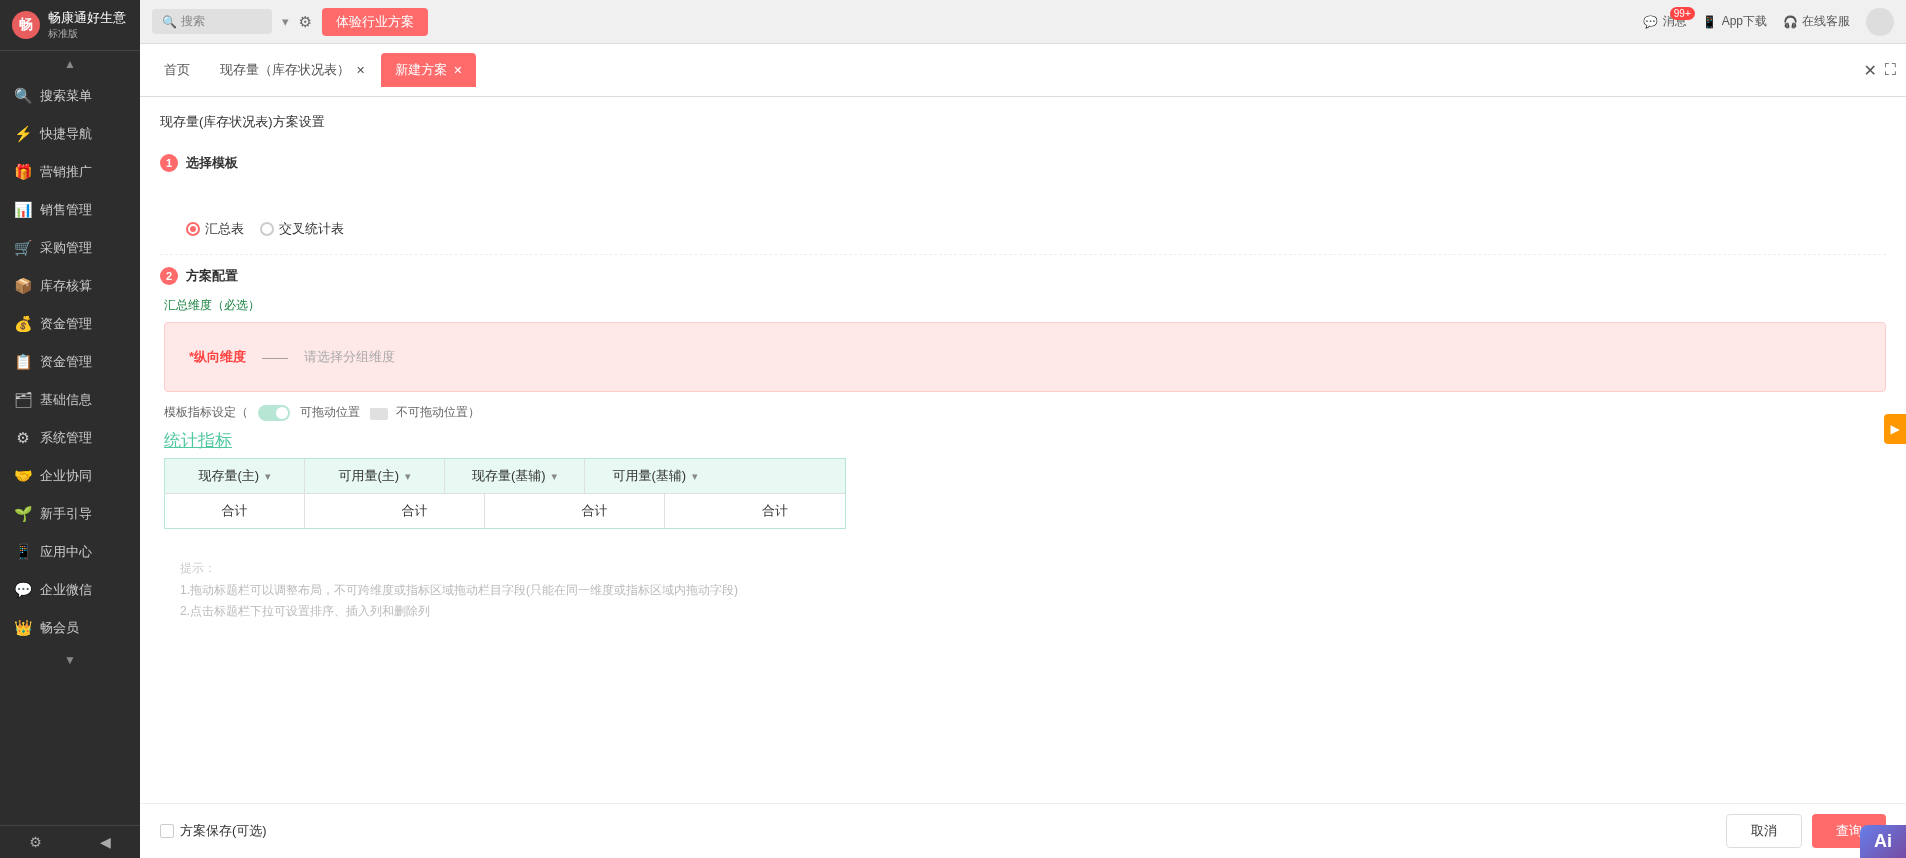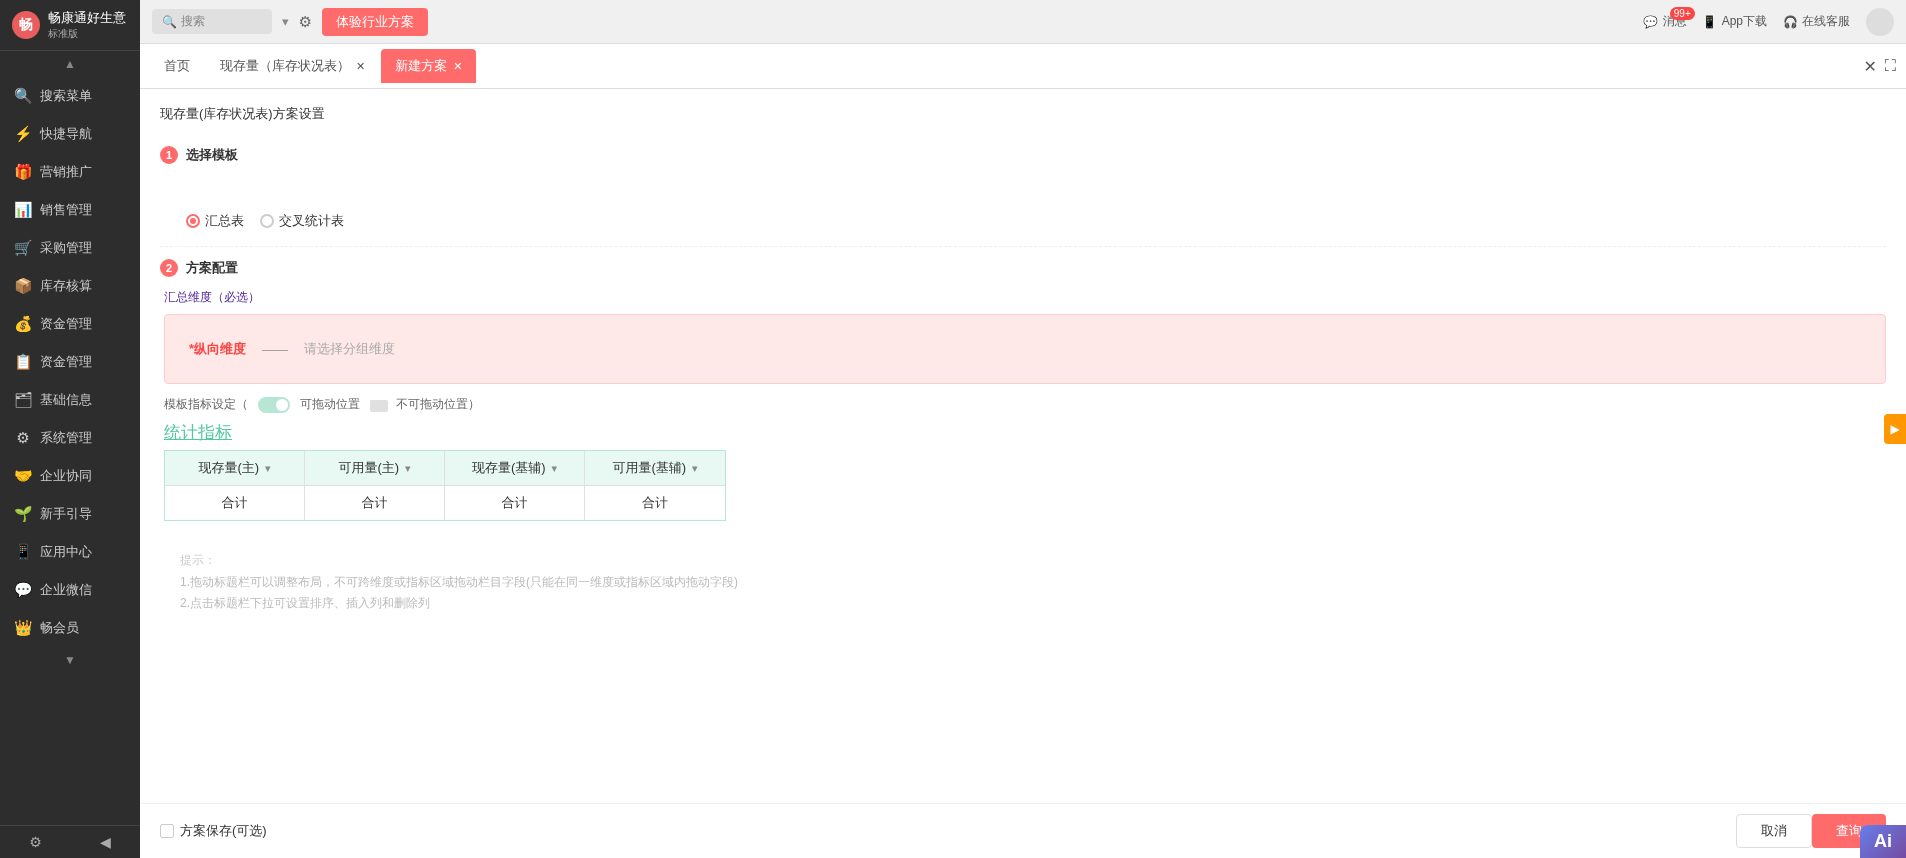--- a/index.html
+++ b/index.html
@@ -109,21 +109,21 @@
       width: 28px; height: 28px; background: #ddd; border-radius: 50%;
     }
 
     
     .tabbar {
       background: #fff;
       border-bottom: 1px solid #ddd;
       display: flex;
       align-items: center;
       padding: 0 10px;
-      height: 45px;
+      height: 53px;
       gap: 2px;
     }
     .tab {
       padding: 8px 14px;
       font-size: 13px;
       color: #555;
       cursor: pointer;
       display: flex; align-items: center; gap: 6px;
       white-space: nowrap;
     }
@@ -194,21 +194,21 @@
       border-radius: 50%;
       background: #ff6b6b;
     }
 
     .section-divider {
       border: none; border-top: 1px dashed #eee;
       margin: 12px 0;
     }
 
     .label-required { color: #ff6b6b; font-size: 12px; }
-    .sub-label { font-size: 12px; color: #4c1d95; margin-bottom: 8px; }
+    .sub-label { font-size: 12px; color: #15803d; margin-bottom: 8px; }
 
     .dimension-area {
       background: #ffe8e8;
       border: 1px solid #ffcccc;
       border-radius: 4px;
       padding: 8px 24px;
       min-height: 70px;
       display: flex; align-items: center; gap: 16px;
     }
     .dimension-label {
@@ -260,20 +260,21 @@
       min-width: 560px;
     }
     .stats-header-row {
       display: flex;
       background: #e8f8f3;
     }
     .stats-body-row {
       display: flex;
       background: #fff;
       border-top: 1px solid #e0e0e0;
+      gap: 40px;
     }
     .stats-cell {
       padding: 8px 16px;
       font-size: 13px;
       color: #333;
       border-right: 1px solid #e0e0e0;
       min-width: 140px;
       display: flex; align-items: center; justify-content: center; gap: 6px;
     }
     .stats-cell:last-child { border-right: none; }
@@ -299,21 +300,21 @@
       display: flex; align-items: center; gap: 6px;
       font-size: 13px; color: #333;
     }
     .checkbox {
       width: 14px; height: 14px;
       border: 1px solid #ccc;
       border-radius: 2px;
       cursor: pointer;
     }
     .action-btns {
-      display: flex; 
+      display: flex; gap: 10px;
     }
     .btn-cancel {
       padding: 7px 24px;
       border: 1px solid #ddd;
       background: #fff;
       border-radius: 4px;
       font-size: 13px;
       color: #333;
       cursor: pointer;
     }

